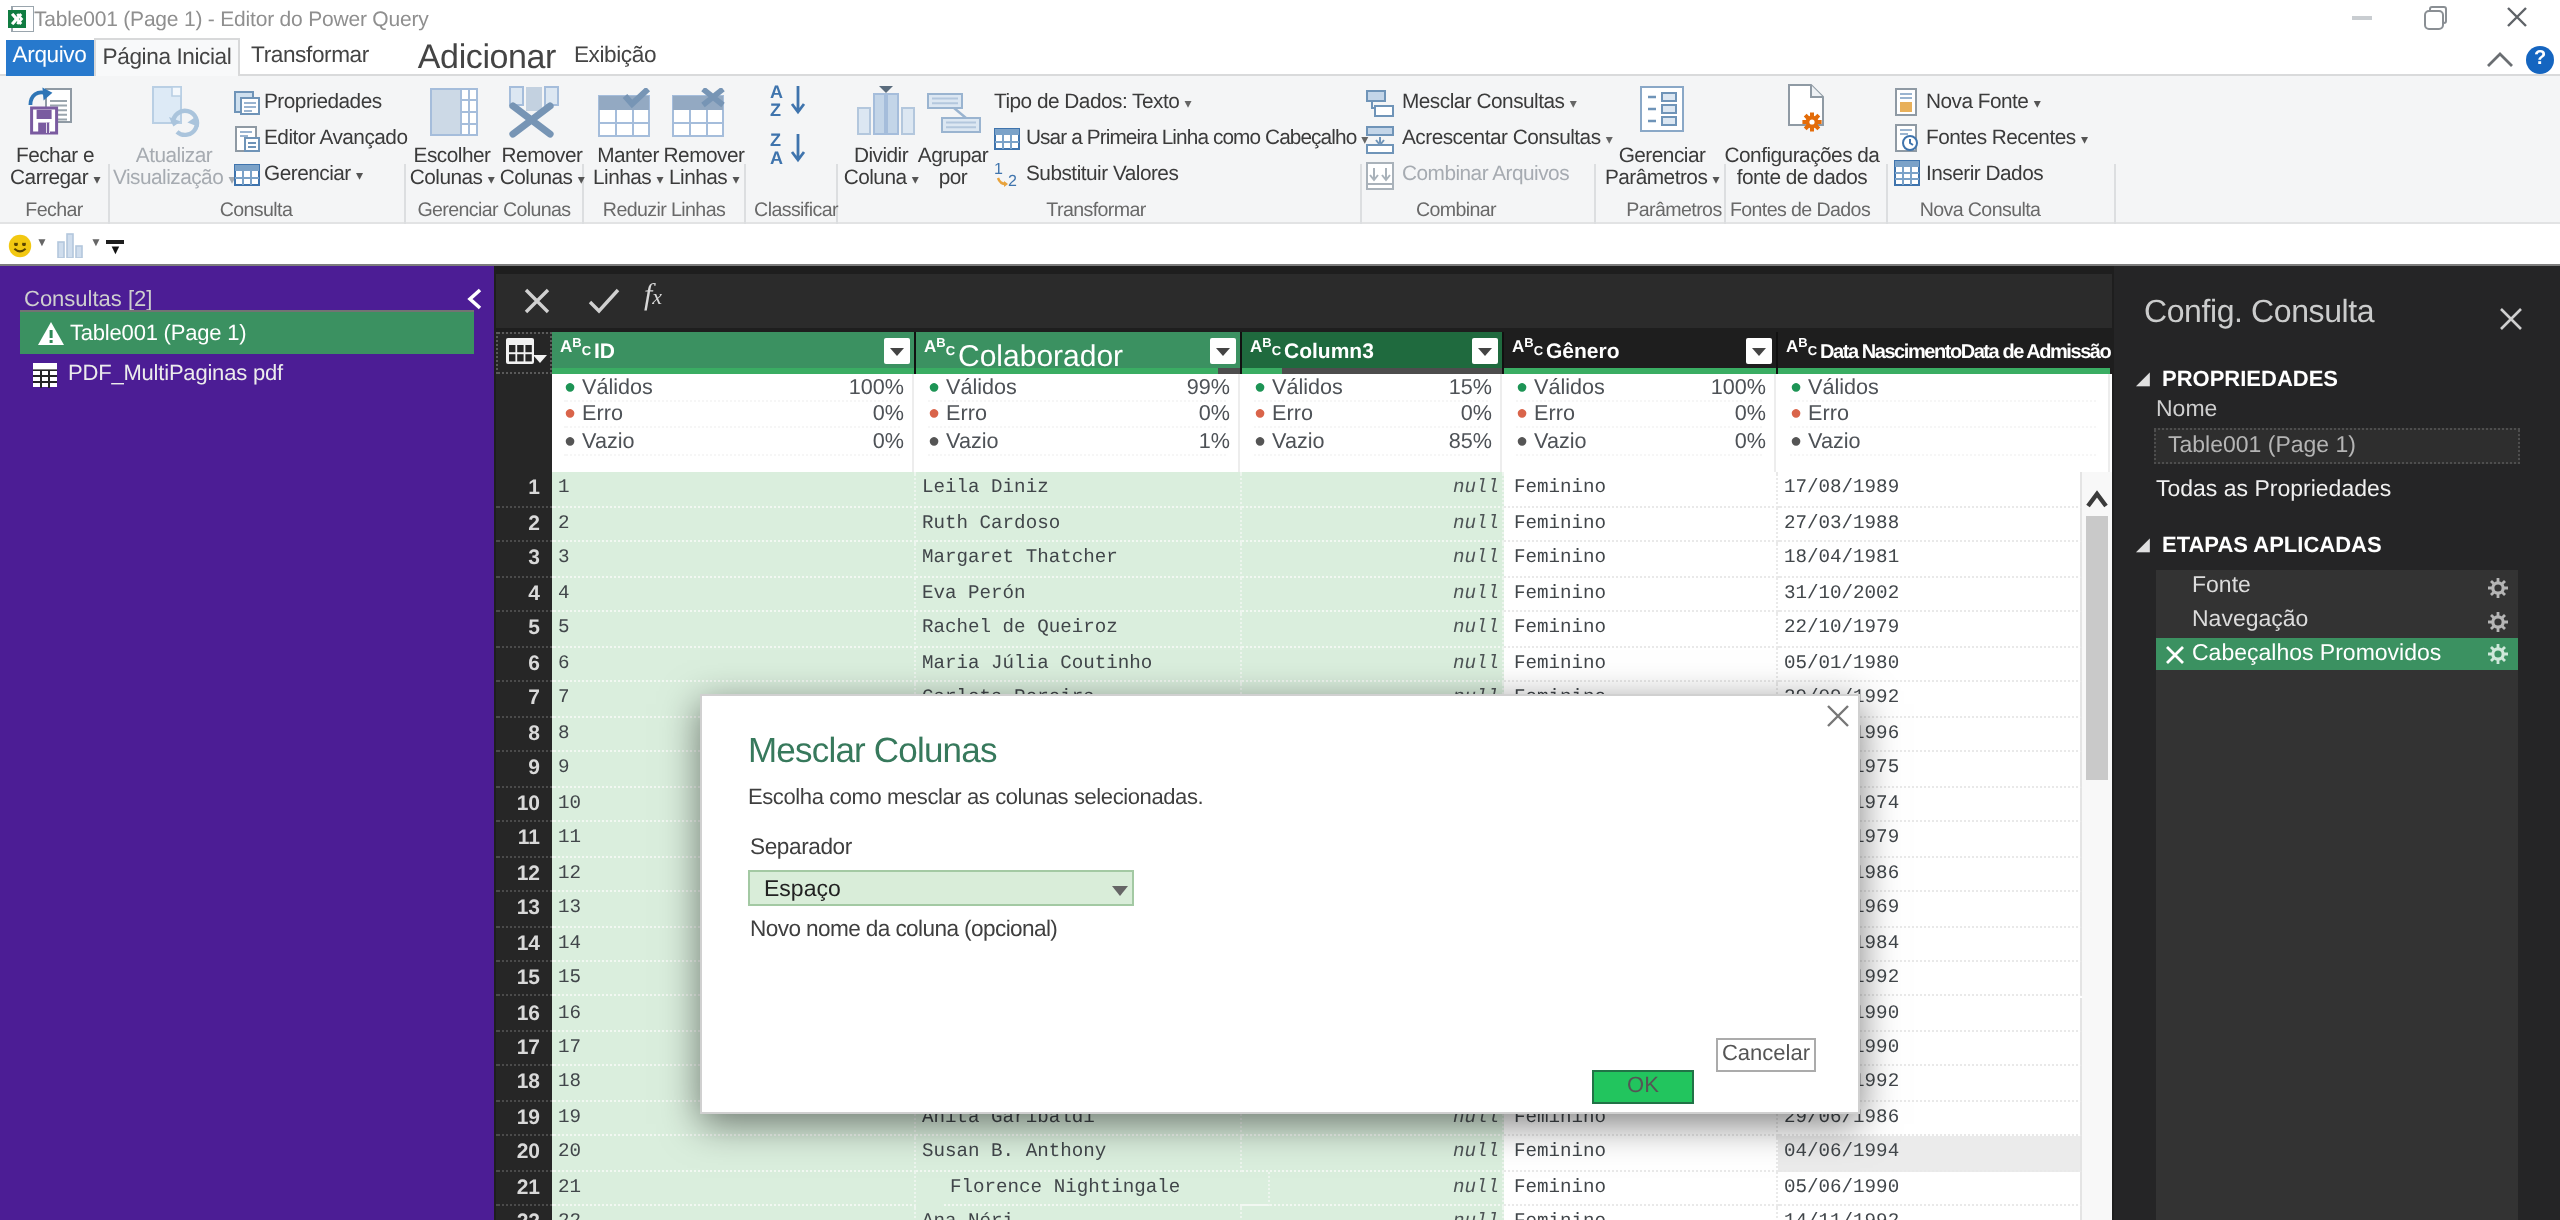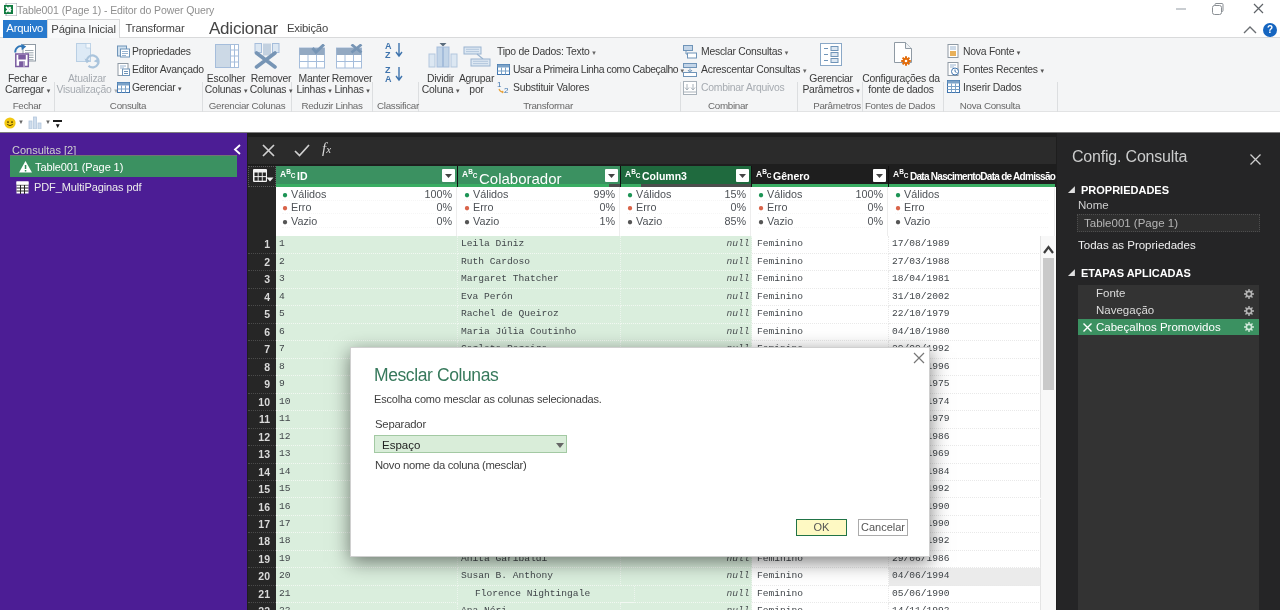--- a/index.html
+++ b/index.html
@@ -444,21 +444,21 @@
       <div class="a" style="left:373px;top:0;width:131px;height:100%%;border-bottom:1px dotted #f2f8f2;border-right:1px dotted #edf5ee;line-height:16.5px;text-align:right"><span style="margin-right:1.5px;color:#4d5355;font-style:italic">null</span></div>
       <div class="a" style="left:504px;top:0;width:137px;height:100%;border-bottom:1px dotted #e9e9e9;border-right:1px dotted #e9e9e9;line-height:16.5px"><span style="margin-left:5px">Feminino</span></div>
       <div class="a" style="left:641px;top:0;width:152px;height:100%;border-bottom:1px dotted #e9e9e9;border-right:1px solid #e4e4e4;line-height:16.5px"><span style="margin-left:3px">22/10/1979</span></div>
     </div>
     <div class="a" style="left:0;top:157.70px;width:808px;height:17.48px;font-family:'Liberation Mono',monospace;font-size:9.6px;color:#41464a">
       <div class="a" style="left:0;top:0;width:28px;height:100%;background:#262626;border-bottom:1px dotted #4b4b4b;color:#d9d9d9;font-family:'Liberation Sans',sans-serif;font-size:10.5px;font-weight:bold;text-align:right;line-height:17px"><span style="margin-right:6px">6</span></div>
       <div class="a" style="left:28px;top:0;width:182px;height:100%;border-bottom:1px dotted #f2f8f2;border-right:1px dotted #edf5ee;line-height:16.5px"><span style="margin-left:3px">6</span></div>
       <div class="a" style="left:210px;top:0;width:163px;height:100%;border-bottom:1px dotted #f2f8f2;border-right:1px dotted #edf5ee;line-height:16.5px"><span style="margin-left:3px">Maria Júlia Coutinho</span></div>
       <div class="a" style="left:373px;top:0;width:131px;height:100%%;border-bottom:1px dotted #f2f8f2;border-right:1px dotted #edf5ee;line-height:16.5px;text-align:right"><span style="margin-right:1.5px;color:#4d5355;font-style:italic">null</span></div>
       <div class="a" style="left:504px;top:0;width:137px;height:100%;border-bottom:1px dotted #e9e9e9;border-right:1px dotted #e9e9e9;line-height:16.5px"><span style="margin-left:5px">Feminino</span></div>
-      <div class="a" style="left:641px;top:0;width:152px;height:100%;border-bottom:1px dotted #e9e9e9;border-right:1px solid #e4e4e4;line-height:16.5px"><span style="margin-left:3px">04/10/1980</span></div>
+      <div class="a" style="left:641px;top:0;width:152px;height:100%;border-bottom:1px dotted #e9e9e9;border-right:1px solid #e4e4e4;line-height:16.5px"><span style="margin-left:3px">05/01/1980</span></div>
     </div>
     <div class="a" style="left:0;top:175.18px;width:808px;height:17.48px;font-family:'Liberation Mono',monospace;font-size:9.6px;color:#41464a">
       <div class="a" style="left:0;top:0;width:28px;height:100%;background:#262626;border-bottom:1px dotted #4b4b4b;color:#d9d9d9;font-family:'Liberation Sans',sans-serif;font-size:10.5px;font-weight:bold;text-align:right;line-height:17px"><span style="margin-right:6px">7</span></div>
       <div class="a" style="left:28px;top:0;width:182px;height:100%;border-bottom:1px dotted #f2f8f2;border-right:1px dotted #edf5ee;line-height:16.5px"><span style="margin-left:3px">7</span></div>
       <div class="a" style="left:210px;top:0;width:163px;height:100%;border-bottom:1px dotted #f2f8f2;border-right:1px dotted #edf5ee;line-height:16.5px"><span style="margin-left:3px">Carlota Pereira</span></div>
       <div class="a" style="left:373px;top:0;width:131px;height:100%%;border-bottom:1px dotted #f2f8f2;border-right:1px dotted #edf5ee;line-height:16.5px;text-align:right"><span style="margin-right:1.5px;color:#4d5355;font-style:italic">null</span></div>
       <div class="a" style="left:504px;top:0;width:137px;height:100%;border-bottom:1px dotted #e9e9e9;border-right:1px dotted #e9e9e9;line-height:16.5px"><span style="margin-left:5px">Feminino</span></div>
       <div class="a" style="left:641px;top:0;width:152px;height:100%;border-bottom:1px dotted #e9e9e9;border-right:1px solid #e4e4e4;line-height:16.5px"><span style="margin-left:3px">29/09/1992</span></div>
     </div>
     <div class="a" style="left:0;top:192.66px;width:808px;height:17.48px;font-family:'Liberation Mono',monospace;font-size:9.6px;color:#41464a">
@@ -641,15 +641,15 @@
     </svg>
     <div class="a" style="left:23px;top:17px;font-size:17.5px;letter-spacing:-0.4px;color:#37795c">Mesclar Colunas</div>
     <div class="a" style="left:23px;top:45px;font-size:11px;letter-spacing:-0.2px;color:#3f3f3f">Escolha como mesclar as colunas selecionadas.</div>
     <div class="a" style="left:24px;top:70px;font-size:11.3px;letter-spacing:-0.2px;color:#3f3f3f">Separador</div>
     <div class="a" style="left:23px;top:87px;width:193px;height:18px;background:#d9edd9;border:1px solid #a3c9a3">
       <div class="a" style="left:7px;top:2.5px;font-size:11.5px;color:#222">Espaço</div>
       <svg class="a" style="left:181px;top:7px" width="8" height="5" viewBox="0 0 8 5">
         <path d="M0 0h8L4 5z" fill="#666"></path>
       </svg>
     </div>
-    <div class="a" style="left:24px;top:111px;font-size:11.3px;letter-spacing:-0.3px;color:#3f3f3f">Novo nome da coluna (mesclar)</div>
-    <div class="a" style="left:445px;top:171px;width:51px;height:17px;background:#fef9c3;border:1.5px solid #217346;font-size:11px;color:#555;text-align:center;line-height:14px">OK</div>
+    <div class="a" style="left:24px;top:111px;font-size:11.3px;letter-spacing:-0.3px;color:#3f3f3f">Novo nome da coluna (opcional)</div>
+    <div class="a" style="left:445px;top:187px;width:51px;height:17px;background:#22c55e;border:1.5px solid #217346;font-size:11px;color:#555;text-align:center;line-height:14px">OK</div>
     <div class="a" style="left:507px;top:171px;width:50px;height:17px;background:#fff;border:1px solid #ababab;font-size:11px;color:#555;text-align:center;line-height:15px">Cancelar</div>
   </div>
 </body></html>

